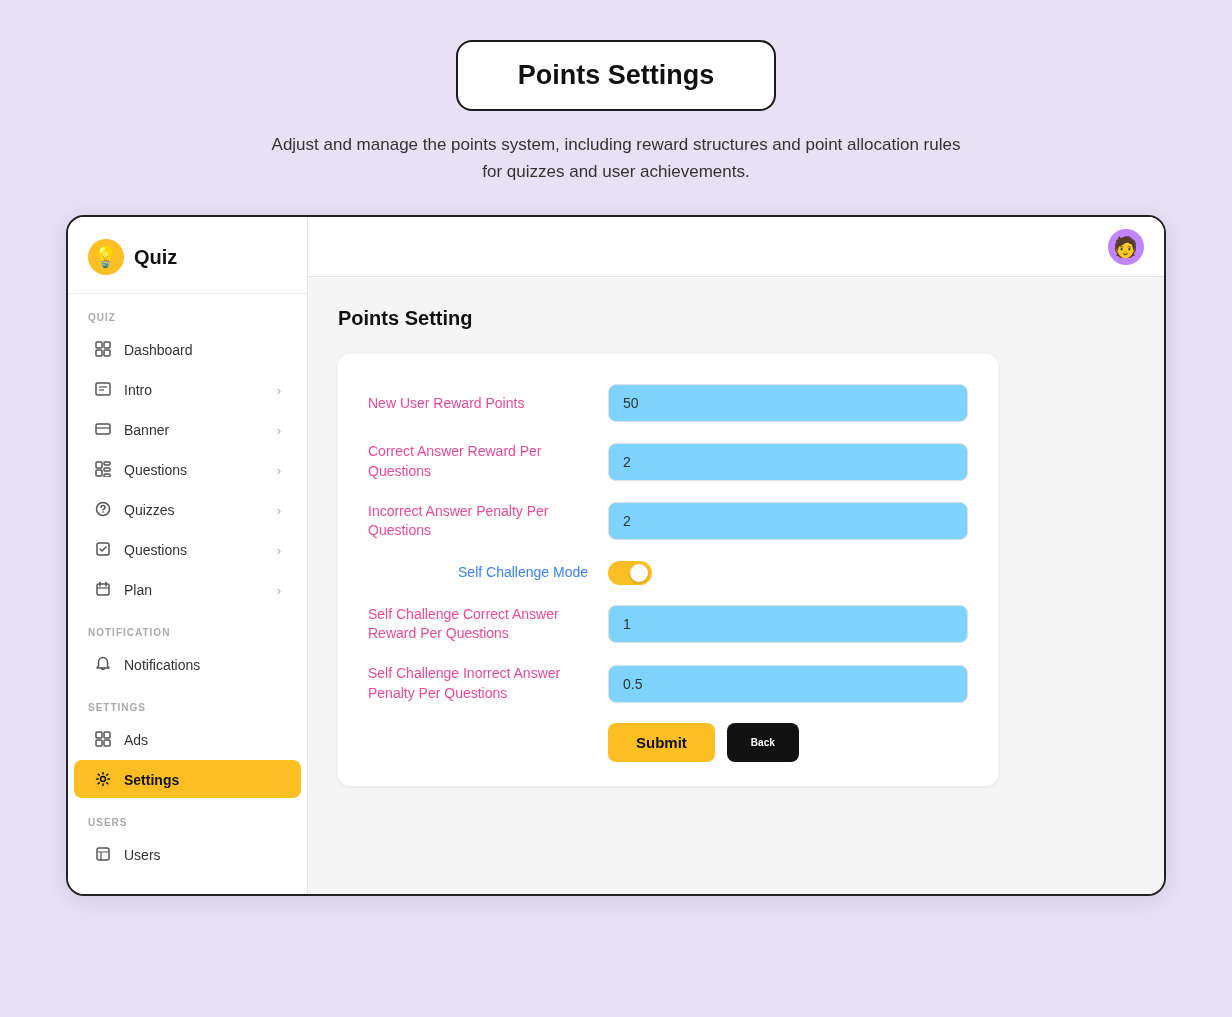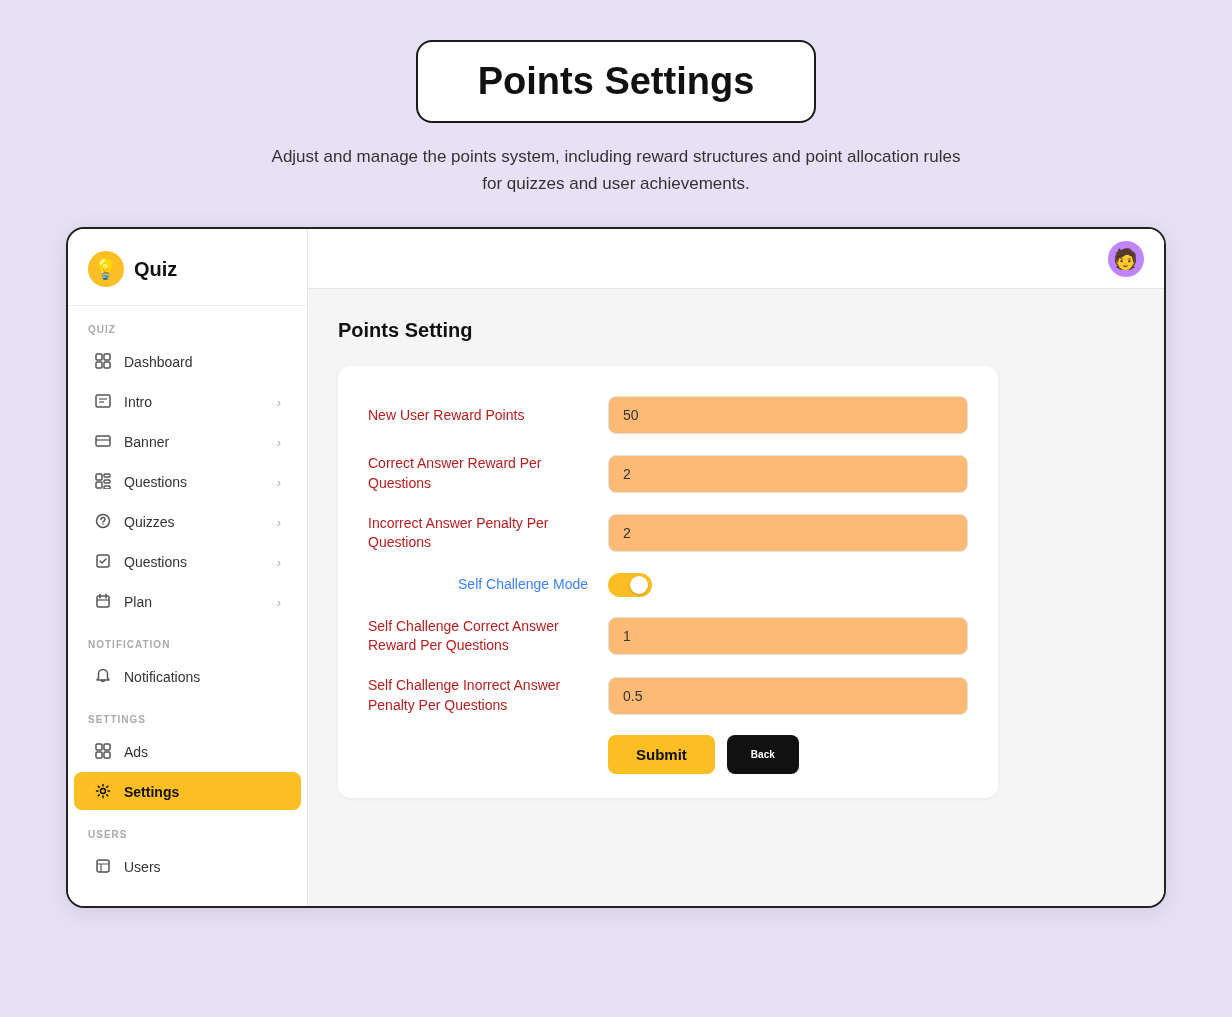--- a/index.html
+++ b/index.html
@@ -14,21 +14,21 @@
     }
 
     .page-title-box {
       background: white;
       border: 2px solid #1a1a1a;
       border-radius: 16px;
       padding: 18px 60px;
       margin-bottom: 20px;
     }
     .page-title-text {
-      font-size: 38px;
+      font-size: 27px;
       font-weight: 800;
       color: #111;
     }
     .page-subtitle {
       font-size: 17px;
       color: #333;
       text-align: center;
       max-width: 700px;
       line-height: 1.6;
       margin-bottom: 30px;
@@ -166,39 +166,39 @@
     }
 
     .form-row {
       display: flex;
       align-items: center;
       margin-bottom: 20px;
       gap: 20px;
     }
     .form-label {
       font-size: 14px;
-      color: #b91c1c;
+      color: #ec4899;
       width: 220px;
       flex-shrink: 0;
       line-height: 1.4;
     }
     .form-label.highlight {
       color: #3b82f6;
       font-weight: 500;
       text-align: right;
     }
     .form-input {
       flex: 1;
       border: 1px solid #e0e0e0;
       border-radius: 8px;
       padding: 10px 14px;
       font-size: 14px;
       color: #333;
       outline: none;
-      background: #fdba74;
+      background: #7dd3fc;
     }
 
     
     .toggle {
       width: 44px;
       height: 24px;
       border-radius: 12px;
       background: #fbbf24;
       position: relative;
       cursor: pointer;

